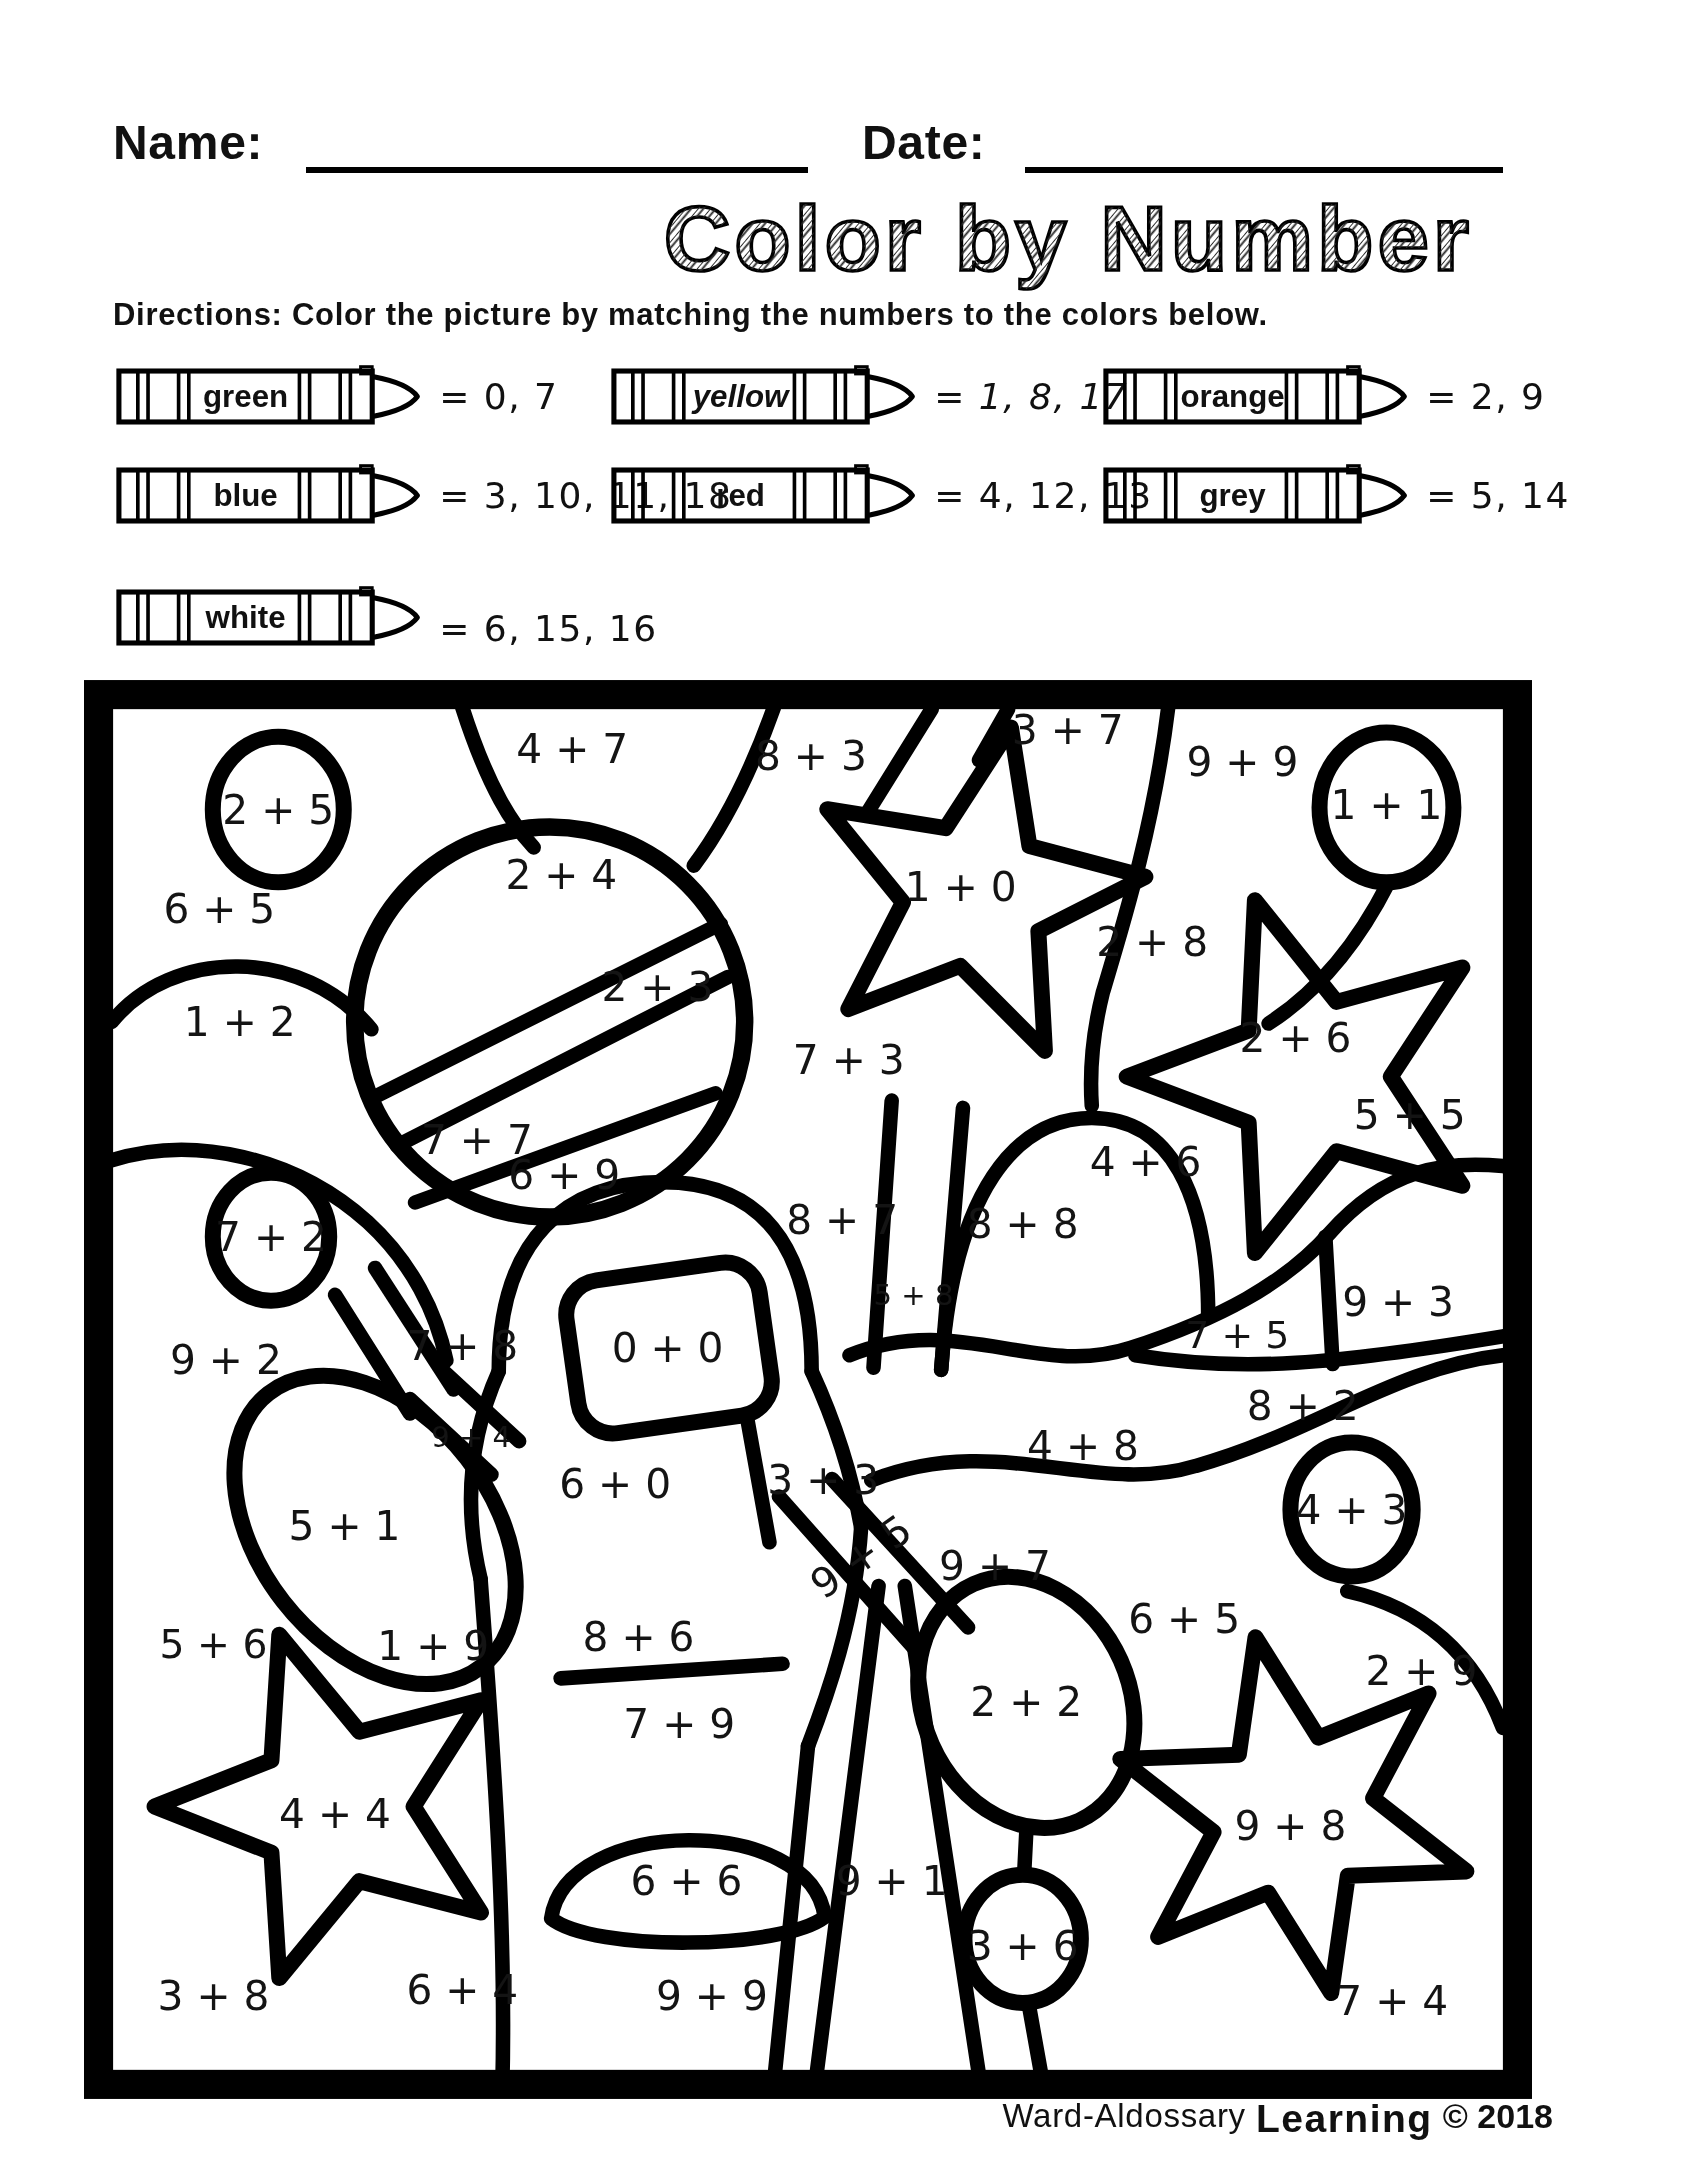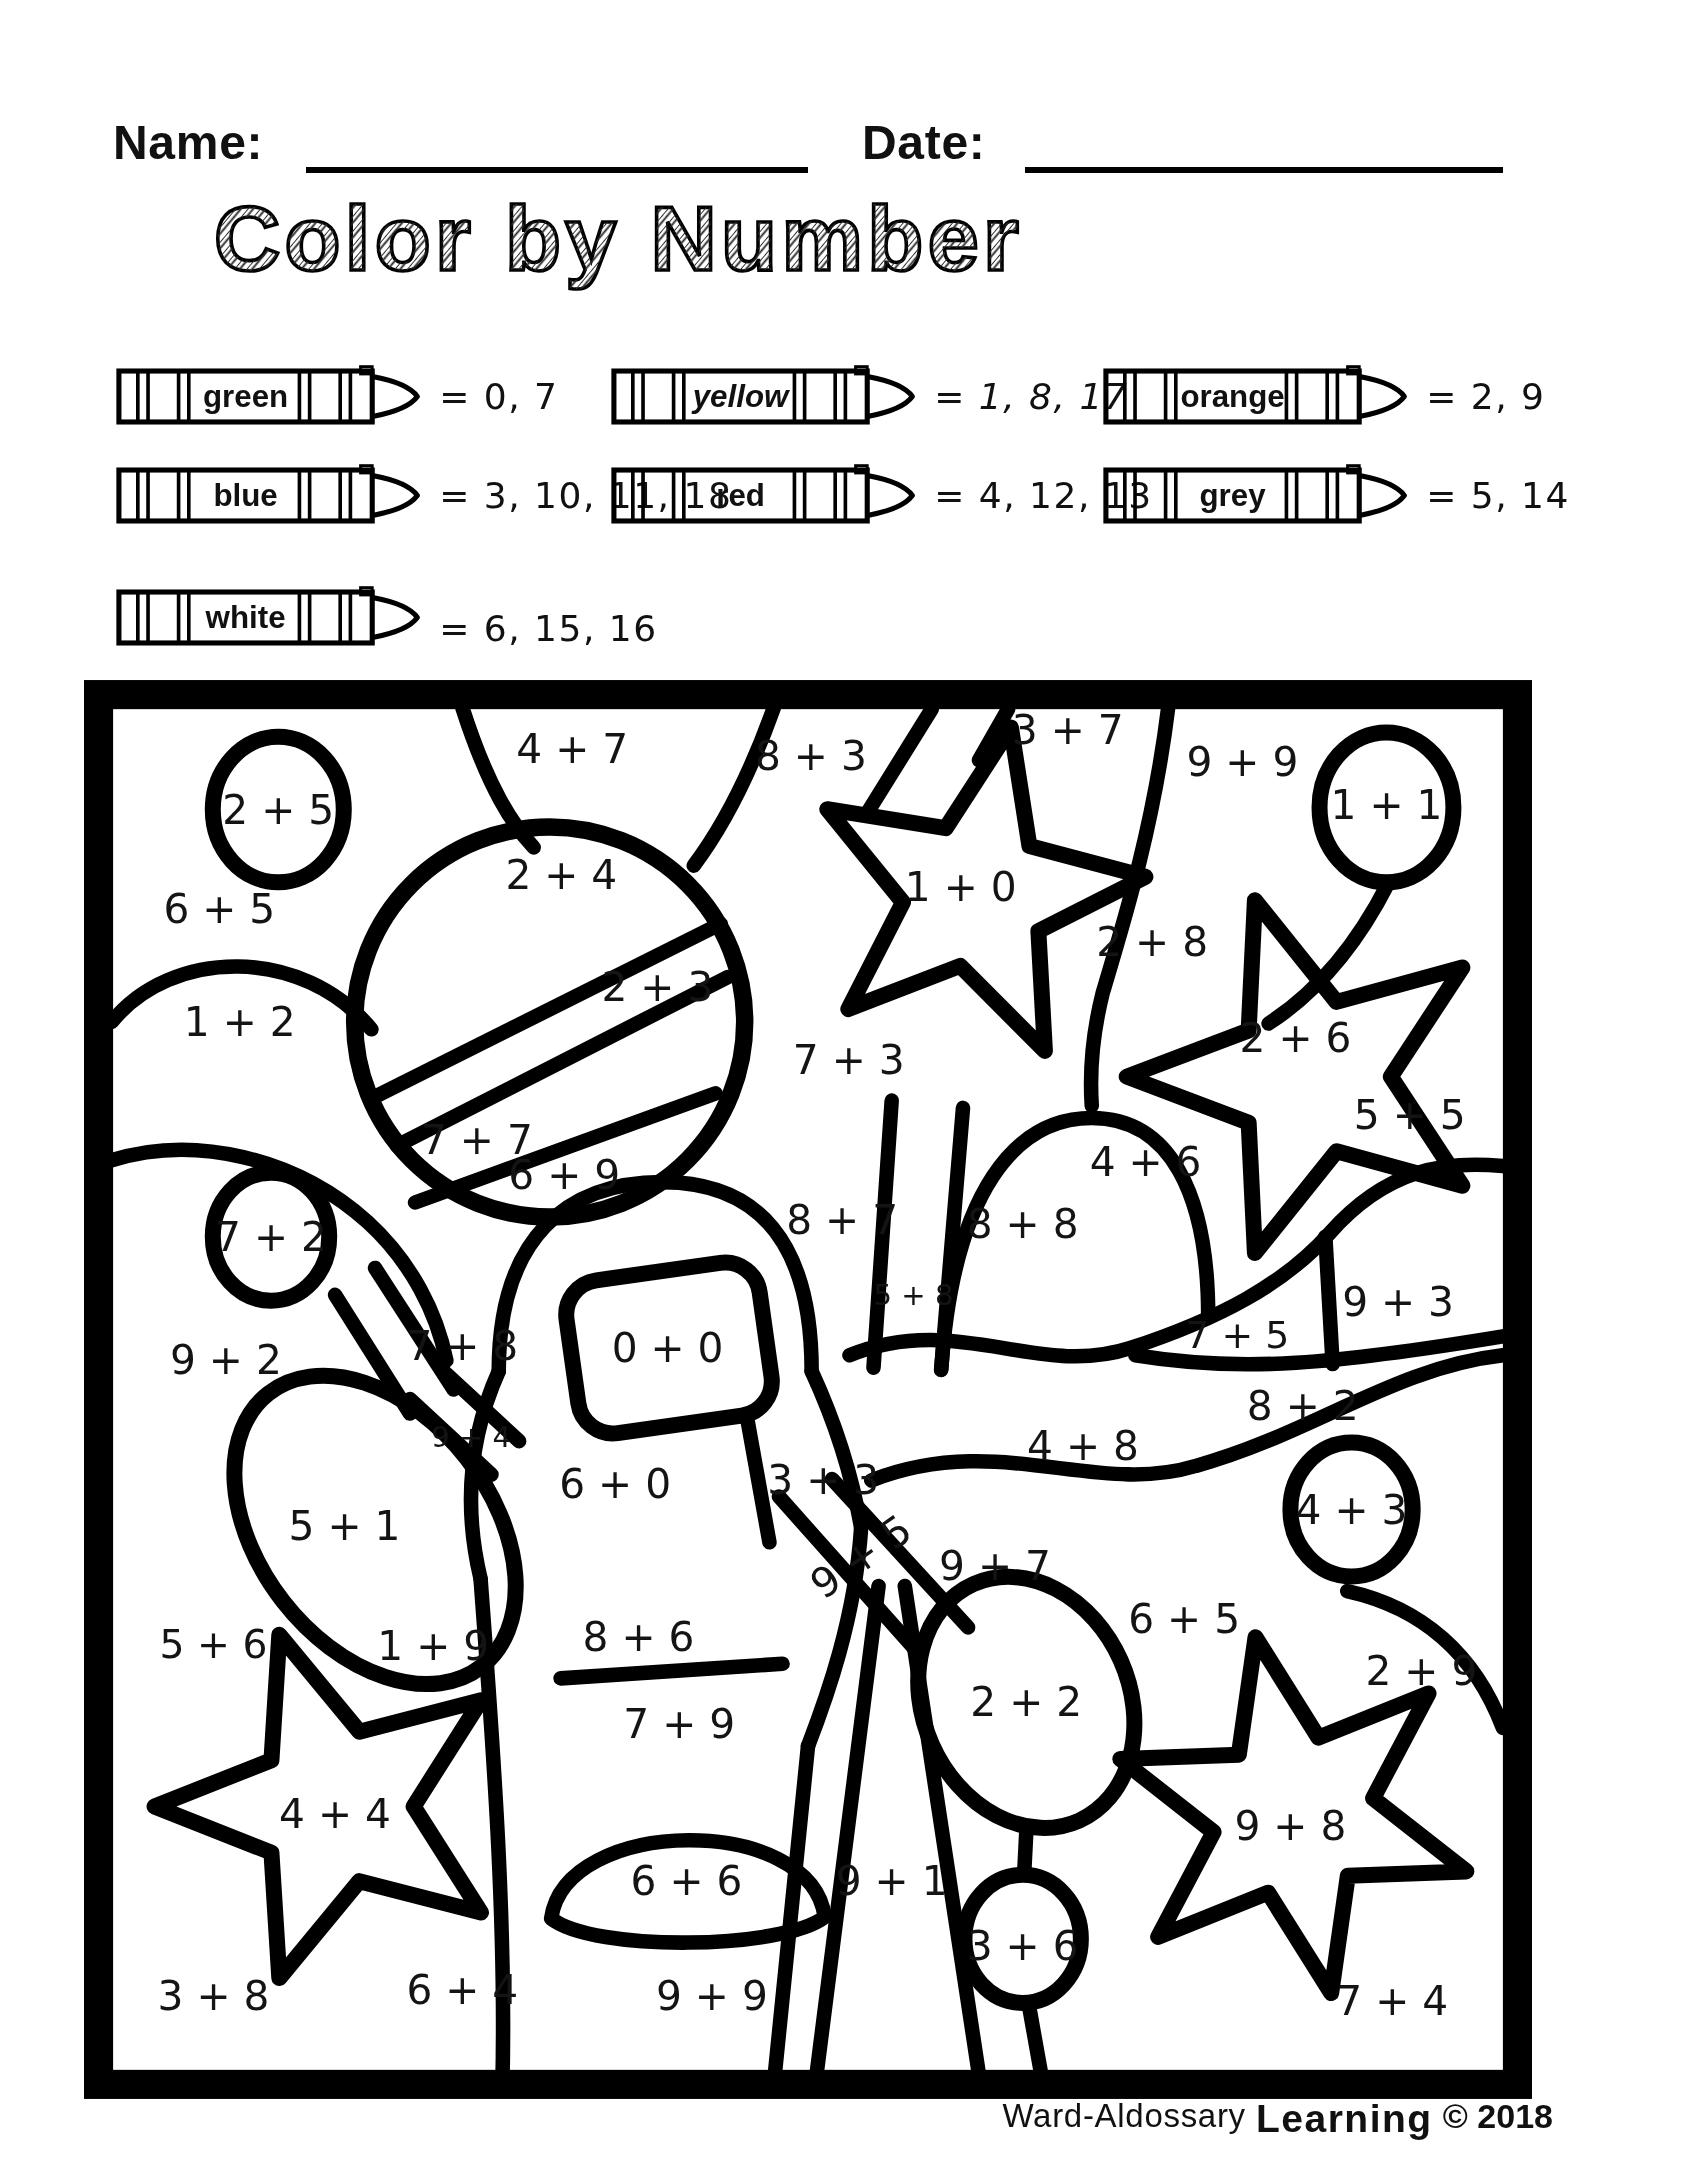--- a/index.html
+++ b/index.html
@@ -1,20 +1,20 @@
 <!DOCTYPE html>
 <html style="font-size:11.6px"><head>
 <meta charset="utf-8">
 <style>
   html,body{margin:0;padding:0;background:#e8e8e8;}
   .page{position:relative;width:1687px;height:2183px;background:#ffffff;overflow:hidden;
         font-family:"Liberation Sans", sans-serif;color:#111;padding-left:25px;}
   .hdr-label{position:absolute;font-size:48px;font-weight:bold;letter-spacing:0.7px;}
   .hdr-line{position:absolute;border-bottom:6.5px solid #000;height:0;}
-  .title-wrap{position:absolute;left:0;top:180px;width:1687px;text-align:left;}
+  .title-wrap{position:absolute;left:0;top:180px;width:1687px;text-align:right;}
   .directions{position:absolute;left:113px;top:297px;font-size:31px;font-weight:bold;
               letter-spacing:0.7px;white-space:nowrap;}
   .key-item{position:absolute;display:flex;align-items:center;}
   .key-values{font-family:"DejaVu Sans", sans-serif;font-size:36px;font-weight:500;
               margin-left:10.2px;white-space:nowrap;letter-spacing:1.5px;}
   .picture{position:absolute;left:84px;top:680px;width:1448px;height:1419px;}
   .footer{position:absolute;right:159px;top:2097px;display:flex;align-items:flex-start;gap:10.2px;
           white-space:nowrap;}
   .footer .author{font-size:33px;font-weight:400;letter-spacing:0.7px;}
   .footer .brand{font-size:39px;font-weight:bold;letter-spacing:1.5px;}
@@ -34,20 +34,21 @@
     <svg width="1237" height="124" viewBox="0 0 1700 170">
       <defs>
         <pattern id="hatch" width="13" height="13" patternUnits="userSpaceOnUse" patternTransform="rotate(40)">
           <path d="M 0,0 L 0,13 M 6,0 L 6,13" stroke="#2b2b2b" stroke-width="2.6"></path>
         </pattern>
       </defs>
       <text x="850" y="124" text-anchor="middle" font-family="Liberation Sans, sans-serif" font-size="126" font-weight="bold" letter-spacing="6" fill="url(#hatch)" stroke="#000" stroke-width="5" style="paint-order:stroke fill;">Color by Number</text>
     </svg>
   </div>
 
+  <div class="directions"><span style="font-weight:bold;">Directions</span><span>: Color the picture by matching the numbers to the colors below.</span></div>
 
   <div id="color-key">
       <div class="key-item" style="left: 116px; top: 365px;">
         <svg width="313" height="63" viewBox="0 0 430 86">
        <rect x="4" y="8" width="348" height="70" fill="none" stroke="#000" stroke-width="7"></rect>
        <line x1="30" y1="10" x2="30" y2="76" stroke="#000" stroke-width="5"></line>
           <line x1="44" y1="10" x2="44" y2="76" stroke="#000" stroke-width="5"></line>
           <line x1="86" y1="10" x2="86" y2="76" stroke="#000" stroke-width="5"></line>
           <line x1="100" y1="10" x2="100" y2="76" stroke="#000" stroke-width="5"></line>
           <line x1="252" y1="10" x2="252" y2="76" stroke="#000" stroke-width="5"></line>

